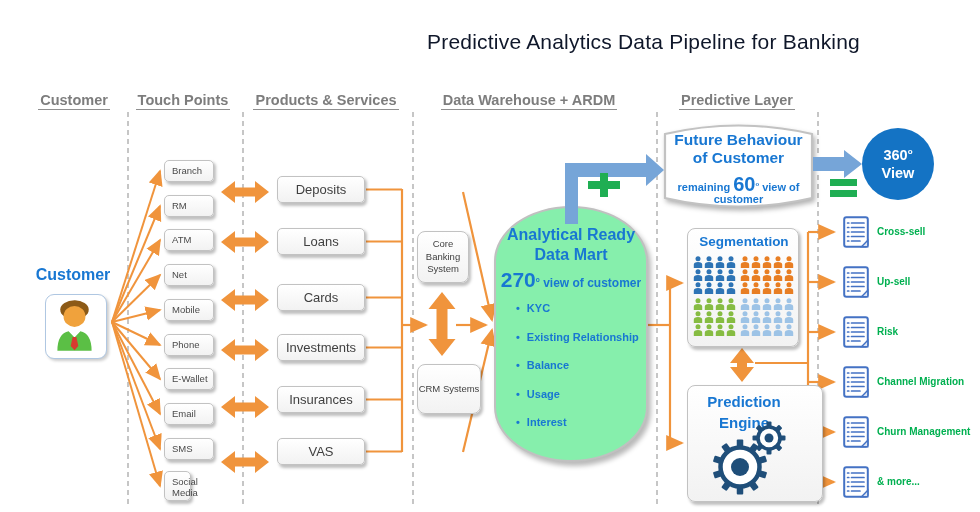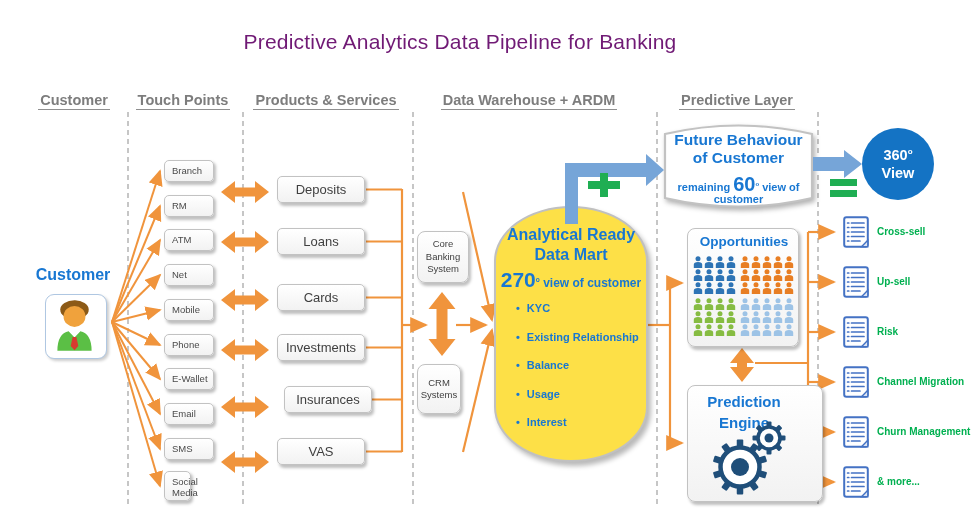--- a/index.html
+++ b/index.html
@@ -2,36 +2,36 @@
 <html><head>
 <meta charset="utf-8">
 <style>
   html,body{margin:0;padding:0;background:#fff}
   #stage{position:relative;width:980px;height:512px;background:#fff;
          font-family:"Liberation Sans",sans-serif;overflow:hidden}
   svg.layer{position:absolute;left:0;top:0;pointer-events:none}
   
   .hdr{position:absolute;font-weight:bold;font-size:14.5px;color:#7d7d7d;text-align:center;white-space:nowrap}
   .hdr span{display:inline-block;border-bottom:1.6px solid #8f8f8f;padding:0 2px 1px}
-  #page-title{position:absolute;left:60px;top:30px;width:800px;text-align:center;
-              font-size:21px;color:#701a75;letter-spacing:.2px}
+  #page-title{position:absolute;left:60px;top:30px;width:800px;text-align:right;
+              font-size:21px;color:#0f172a;letter-spacing:.2px}
   
   .box{position:absolute;background:linear-gradient(#ffffff,#f2f2f2);
        border:1.4px solid #c2c2c2;border-radius:5px;box-shadow:2px 2.5px 3px rgba(0,0,0,.25);box-sizing:border-box}
   .tp{font-size:9.5px;color:#4a4a4a;padding:4px 2px 0 7px;line-height:1.18}
   .pr{font-size:13px;color:#3f3f3f;display:flex;align-items:center;justify-content:center}
   .sys{font-size:9.5px;color:#3f3f3f;display:flex;align-items:center;justify-content:center;
        text-align:center;line-height:1.3;border-radius:8px}
   
   #customer-label{position:absolute;left:23px;top:266px;width:100px;text-align:center;
                   font-size:16px;font-weight:bold;color:#1877d2}
   #avatar-card{position:absolute;left:45px;top:294px;width:60px;height:63px;background:#fff;
                border:1.6px solid #afc7e2;border-radius:9px;box-shadow:2px 2px 3px rgba(0,0,0,.2)}
   
-  #cylinder{position:absolute;left:494px;top:206px;width:154px;height:256px;background:#fde047;
+  #cylinder{position:absolute;left:494px;top:206px;width:154px;height:256px;background:#86efac;
             border:2px solid #c0c0c0;border-radius:77px/55px;box-shadow:3px 4px 5px rgba(0,0,0,.28);
             box-sizing:border-box;text-align:center}
   .cyl-t{font-size:16px;font-weight:bold;color:#1877d2;line-height:1.25}
   .deg-row{margin-top:3px;color:#1877d2;font-weight:bold;font-size:12px}
   .deg-big{font-size:21px}
   sup{font-size:.55em;vertical-align:super}
   #bullets{position:absolute;left:20px;top:94px;width:125px;text-align:left}
   .bullet-row{display:flex;margin-bottom:16.5px;color:#1877d2;font-weight:bold;font-size:11px;line-height:1.1}
   .bullet-row .dot{margin-right:7px}
   
@@ -162,27 +162,27 @@
       <div class="box tp" style="left:164px;top:368px;width:50px;height:22px">E-Wallet</div>
       <div class="box tp" style="left:164px;top:403px;width:50px;height:22px">Email</div>
       <div class="box tp" style="left:164px;top:438px;width:50px;height:22px">SMS</div>
       <div class="box tp" style="left:164px;top:471px;width:27px;height:30px">Social Media</div>
     </div>
   <div id="products">
       <div class="box pr" style="left:277px;top:176px;width:88px;height:27px">Deposits</div>
       <div class="box pr" style="left:277px;top:228px;width:88px;height:27px">Loans</div>
       <div class="box pr" style="left:277px;top:284px;width:88px;height:27px">Cards</div>
       <div class="box pr" style="left:277px;top:334px;width:88px;height:27px">Investments</div>
-      <div class="box pr" style="left:284px;top:386px;width:88px;height:27px">Insurances</div>
+      <div class="box pr" style="left:277px;top:386px;width:88px;height:27px">Insurances</div>
       <div class="box pr" style="left:277px;top:438px;width:88px;height:27px">VAS</div>
     </div>
   <div class="box sys" style="left:417px;top:231px;width:52px;height:52px">
     <span>Core Banking System</span>
   </div>
-  <div class="box sys" style="left:417px;top:364px;width:44px;height:50px">
+  <div class="box sys" style="left:417px;top:364px;width:64px;height:50px">
     <span>CRM Systems</span>
   </div>
 
   <div id="cylinder">
     <div style="padding-top:17px">
       <div class="cyl-t">
         <span>Analytical Ready</span><br>
         <span>Data Mart</span>
       </div>
       <div class="deg-row">
@@ -228,21 +228,21 @@
       <span>customer</span>
     </div>
   </div>
 
   <div id="circle-360">
     <div><span>360</span><sup>o</sup></div>
     <div>View</div>
   </div>
 
   <div class="box" id="seg-box">
-    <div id="seg-title">Opportunities</div>
+    <div id="seg-title">Segmentation</div>
     <div id="seg-grid">
         <div class="seg-group" style="grid-template-columns:repeat(4,10px)">
           <svg class="person" viewBox="0 0 10 12" fill="#2e74b5">
             <circle cx="5" cy="2.7" r="2.5"></circle>
             <path d="M0.8,12 L0.8,8.8 Q0.8,6 5,6 Q9.2,6 9.2,8.8 L9.2,12 Z"></path>
           </svg>
           <svg class="person" viewBox="0 0 10 12" fill="#2e74b5">
             <circle cx="5" cy="2.7" r="2.5"></circle>
             <path d="M0.8,12 L0.8,8.8 Q0.8,6 5,6 Q9.2,6 9.2,8.8 L9.2,12 Z"></path>
           </svg>

